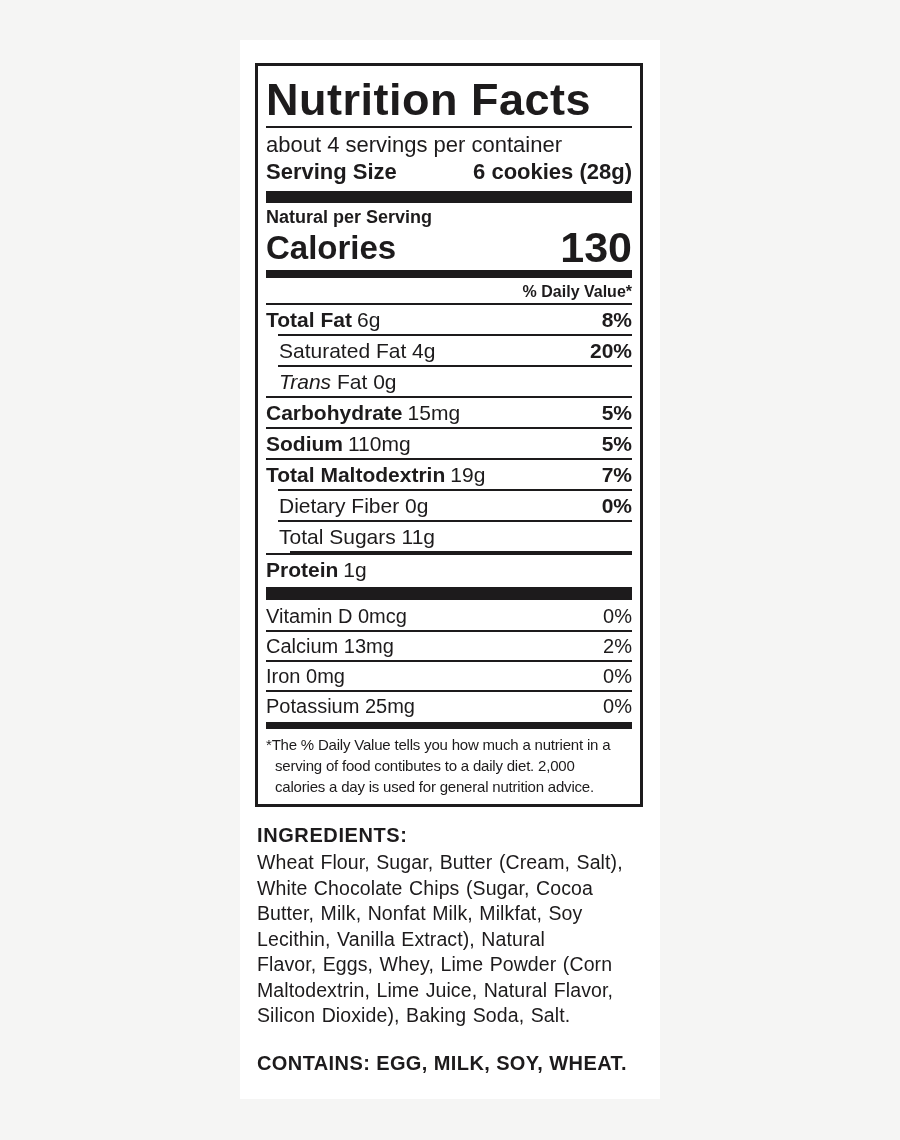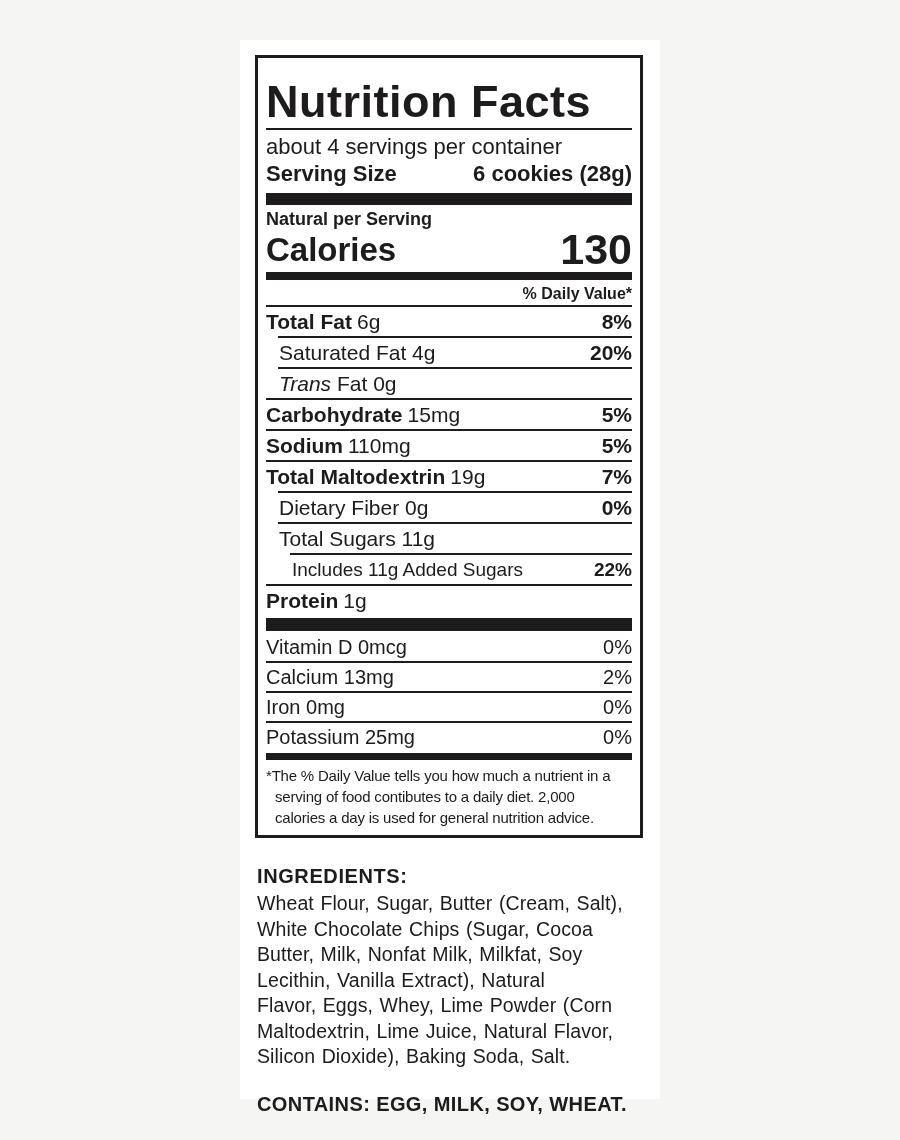--- a/index.html
+++ b/index.html
@@ -1,21 +1,21 @@
 <!DOCTYPE html>
 <html><head>
 <meta charset="utf-8">
 <style>
   :root { --ink:#1d1b1c; --bg:#f5f5f4; --sheet:#ffffff; }
   * { box-sizing:border-box; margin:0; padding:0; }
   body { font-family:"Liberation Sans","DejaVu Sans",sans-serif; color:var(--ink); }
   .canvas { position:relative; width:900px; height:1140px; background:var(--bg); overflow:hidden; }
   .sheet { position:absolute; left:240px; top:40px; width:420px; height:1059px; background:var(--sheet); }
 
-  .nf-box { margin:15px 17px 0 15px; border:3px solid var(--ink); padding:20px 8px 7px 8px; background:var(--sheet); }
+  .nf-box { margin:23px 17px 0 15px; border:3px solid var(--ink); padding:10px 8px 7px 8px; background:var(--sheet); }
 
   .nf-title { font-size:45px; line-height:47px; font-weight:bold; letter-spacing:0.5px; white-space:nowrap; }
   .title-rule { height:2px; background:var(--ink); margin:3px 0 3px; }
   .servings { font-size:22px; line-height:27px; }
   .serving-row { display:flex; justify-content:space-between; align-items:baseline; font-size:22px; line-height:28px; font-weight:bold; }
 
   .bar { background:var(--ink); }
   .bar12 { height:12px; margin:5px 0 4px; }
   .bar8  { height:8px;  margin:4px 0 3px; }
   .bar13 { height:13px; margin:3px 0 2px; }
@@ -37,21 +37,21 @@
   .nrow .amt { margin-left:5px; }
   .nrow.sub  { padding-left:13px; }
   .nrow.sub2 { padding-left:26px; font-size:19px; }
   .nrow .dv { font-weight:bold; }
   .nrow i { font-style:italic; }
 
   .vrow { display:flex; justify-content:space-between; align-items:baseline; font-size:20px; line-height:28px; }
 
   .footnote { font-size:15px; line-height:21px; letter-spacing:-0.2px; white-space:pre-line; padding-left:9px; text-indent:-9px; margin-top:2px; }
 
-  .ingredients { margin:25px 12px 0 17px; }
+  .ingredients { margin:15px 12px 0 17px; }
   .ing-title { font-size:20px; font-weight:bold; letter-spacing:0.6px; line-height:26px; margin-bottom:2px; }
   .ing-body { font-size:19.5px; line-height:25.5px; letter-spacing:0.1px; word-spacing:1px; white-space:pre-line; }
   .contains { margin-top:22px; font-size:20px; font-weight:bold; letter-spacing:0.4px; line-height:25px; }
 </style>
 </head>
 <body>
 
 <div class="canvas">
   <div class="sheet">
 
@@ -119,24 +119,20 @@
         <span class="dv">0%</span>
       </div>
       <div class="sep i1"></div>
 
       <div class="nrow sub">
         <span>Total Sugars 11g</span>
         <span class="dv"></span>
       </div>
       <div class="sep i2"></div>
 
-      <div class="nrow sub2">
-        <span>Includes 11g Added Sugars</span>
-        <span class="dv">22%</span>
-      </div>
       <div class="sep"></div>
 
       <div class="nrow">
         <span><b>Protein</b><span class="amt">1g</span></span>
         <span class="dv"></span>
       </div>
 
       <div class="bar bar13"></div>
 
       <div class="vrow">

